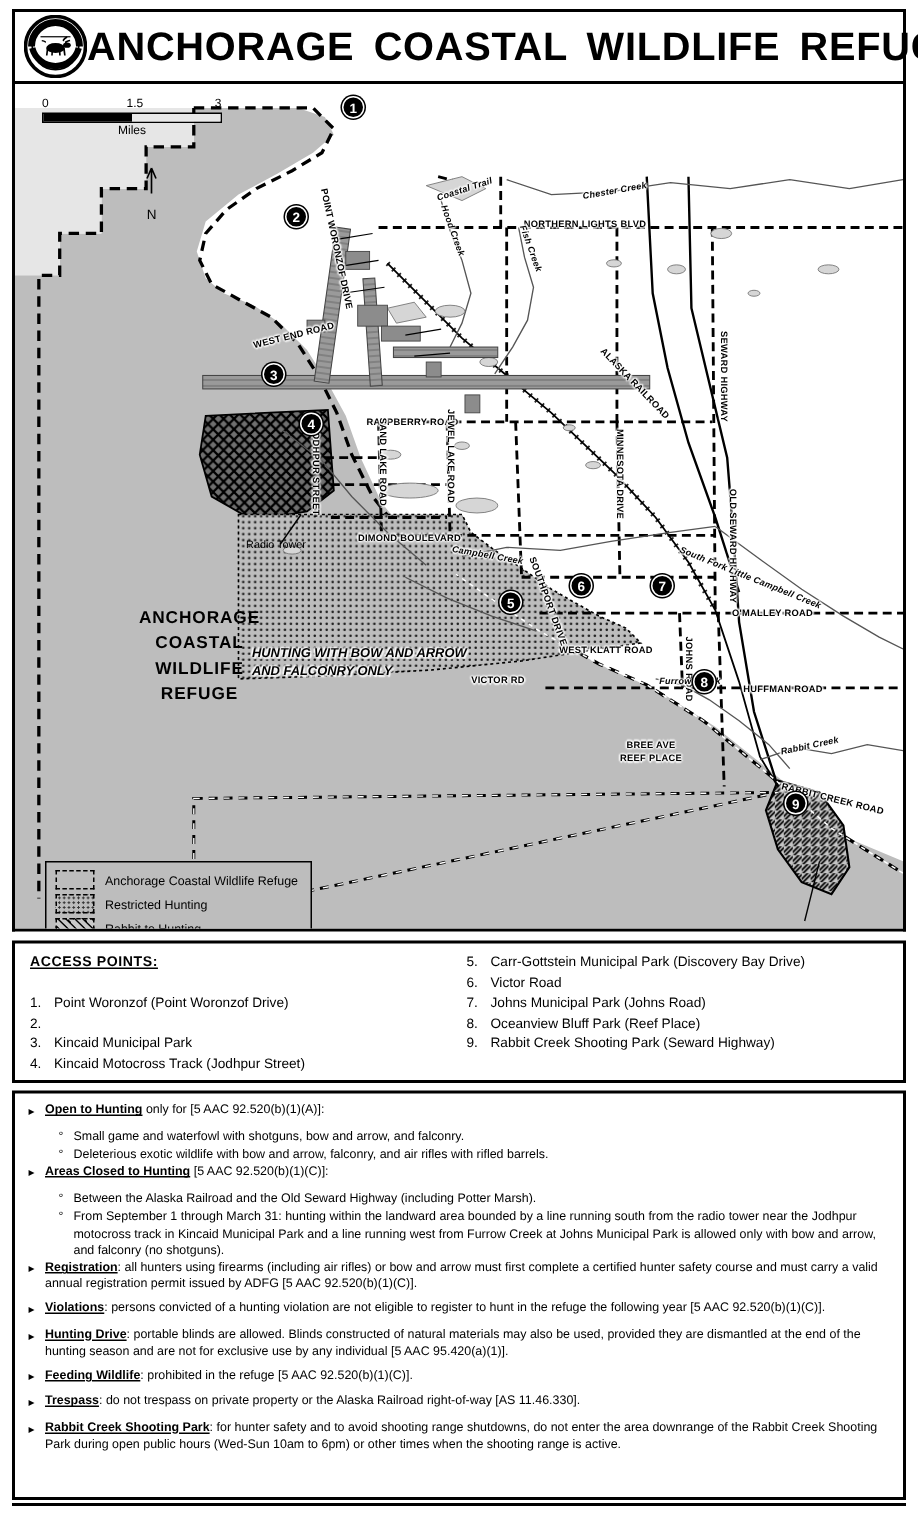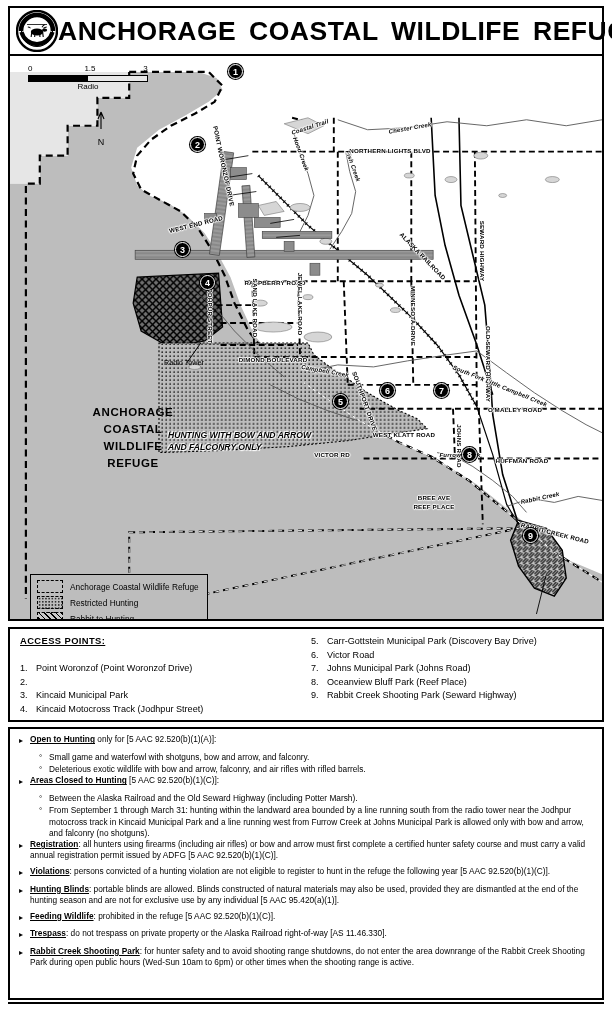--- a/index.html
+++ b/index.html
@@ -313,21 +313,21 @@
     <div class="scalebar">
       <div class="sb-nums">
         <span style="left:0">0</span>
         <span style="left:47%">1.5</span>
         <span style="left:96%">3</span>
       </div>
       <div class="sb-bar">
           <i class="dark"></i>
           <i class="light"></i>
         </div>
-      <div class="sb-cap">Radio</div>
+      <div class="sb-cap">Miles</div>
     </div>
 
     <div class="compass">
       <svg width="16" height="22" viewBox="0 0 16 22">
           <path d="M8 1 L8 18 M8 1 L5 8 M8 1 L11 8" stroke="#000" stroke-width="1.1" fill="none"></path>
         </svg>
       <div class="n">N</div>
     </div>
 
     <div class="refuge-name">
@@ -484,21 +484,21 @@
         </div>
         <div>
           <div class="rule">
             <span class="bullet">▸</span>
             <div class="rule-body"><span class="term">Violations</span>:  persons convicted of a hunting violation are not eligible to register to hunt in the refuge the following year [5 AAC 92.520(b)(1)(C)].</div>
           </div>
         </div>
         <div>
           <div class="rule">
             <span class="bullet">▸</span>
-            <div class="rule-body"><span class="term">Hunting Blinds</span>:  portable blinds are allowed.  Blinds constructed of natural materials may also be used, provided they are dismantled at the end of the hunting season and are not for exclusive use by any individual [5 AAC 95.420(a)(1)].</div>
+            <div class="rule-body"><span class="term">Hunting Drive</span>:  portable blinds are allowed.  Blinds constructed of natural materials may also be used, provided they are dismantled at the end of the hunting season and are not for exclusive use by any individual [5 AAC 95.420(a)(1)].</div>
           </div>
         </div>
         <div>
           <div class="rule">
             <span class="bullet">▸</span>
             <div class="rule-body"><span class="term">Feeding Wildlife</span>:  prohibited in the refuge [5 AAC 92.520(b)(1)(C)].</div>
           </div>
         </div>
         <div>
           <div class="rule">

